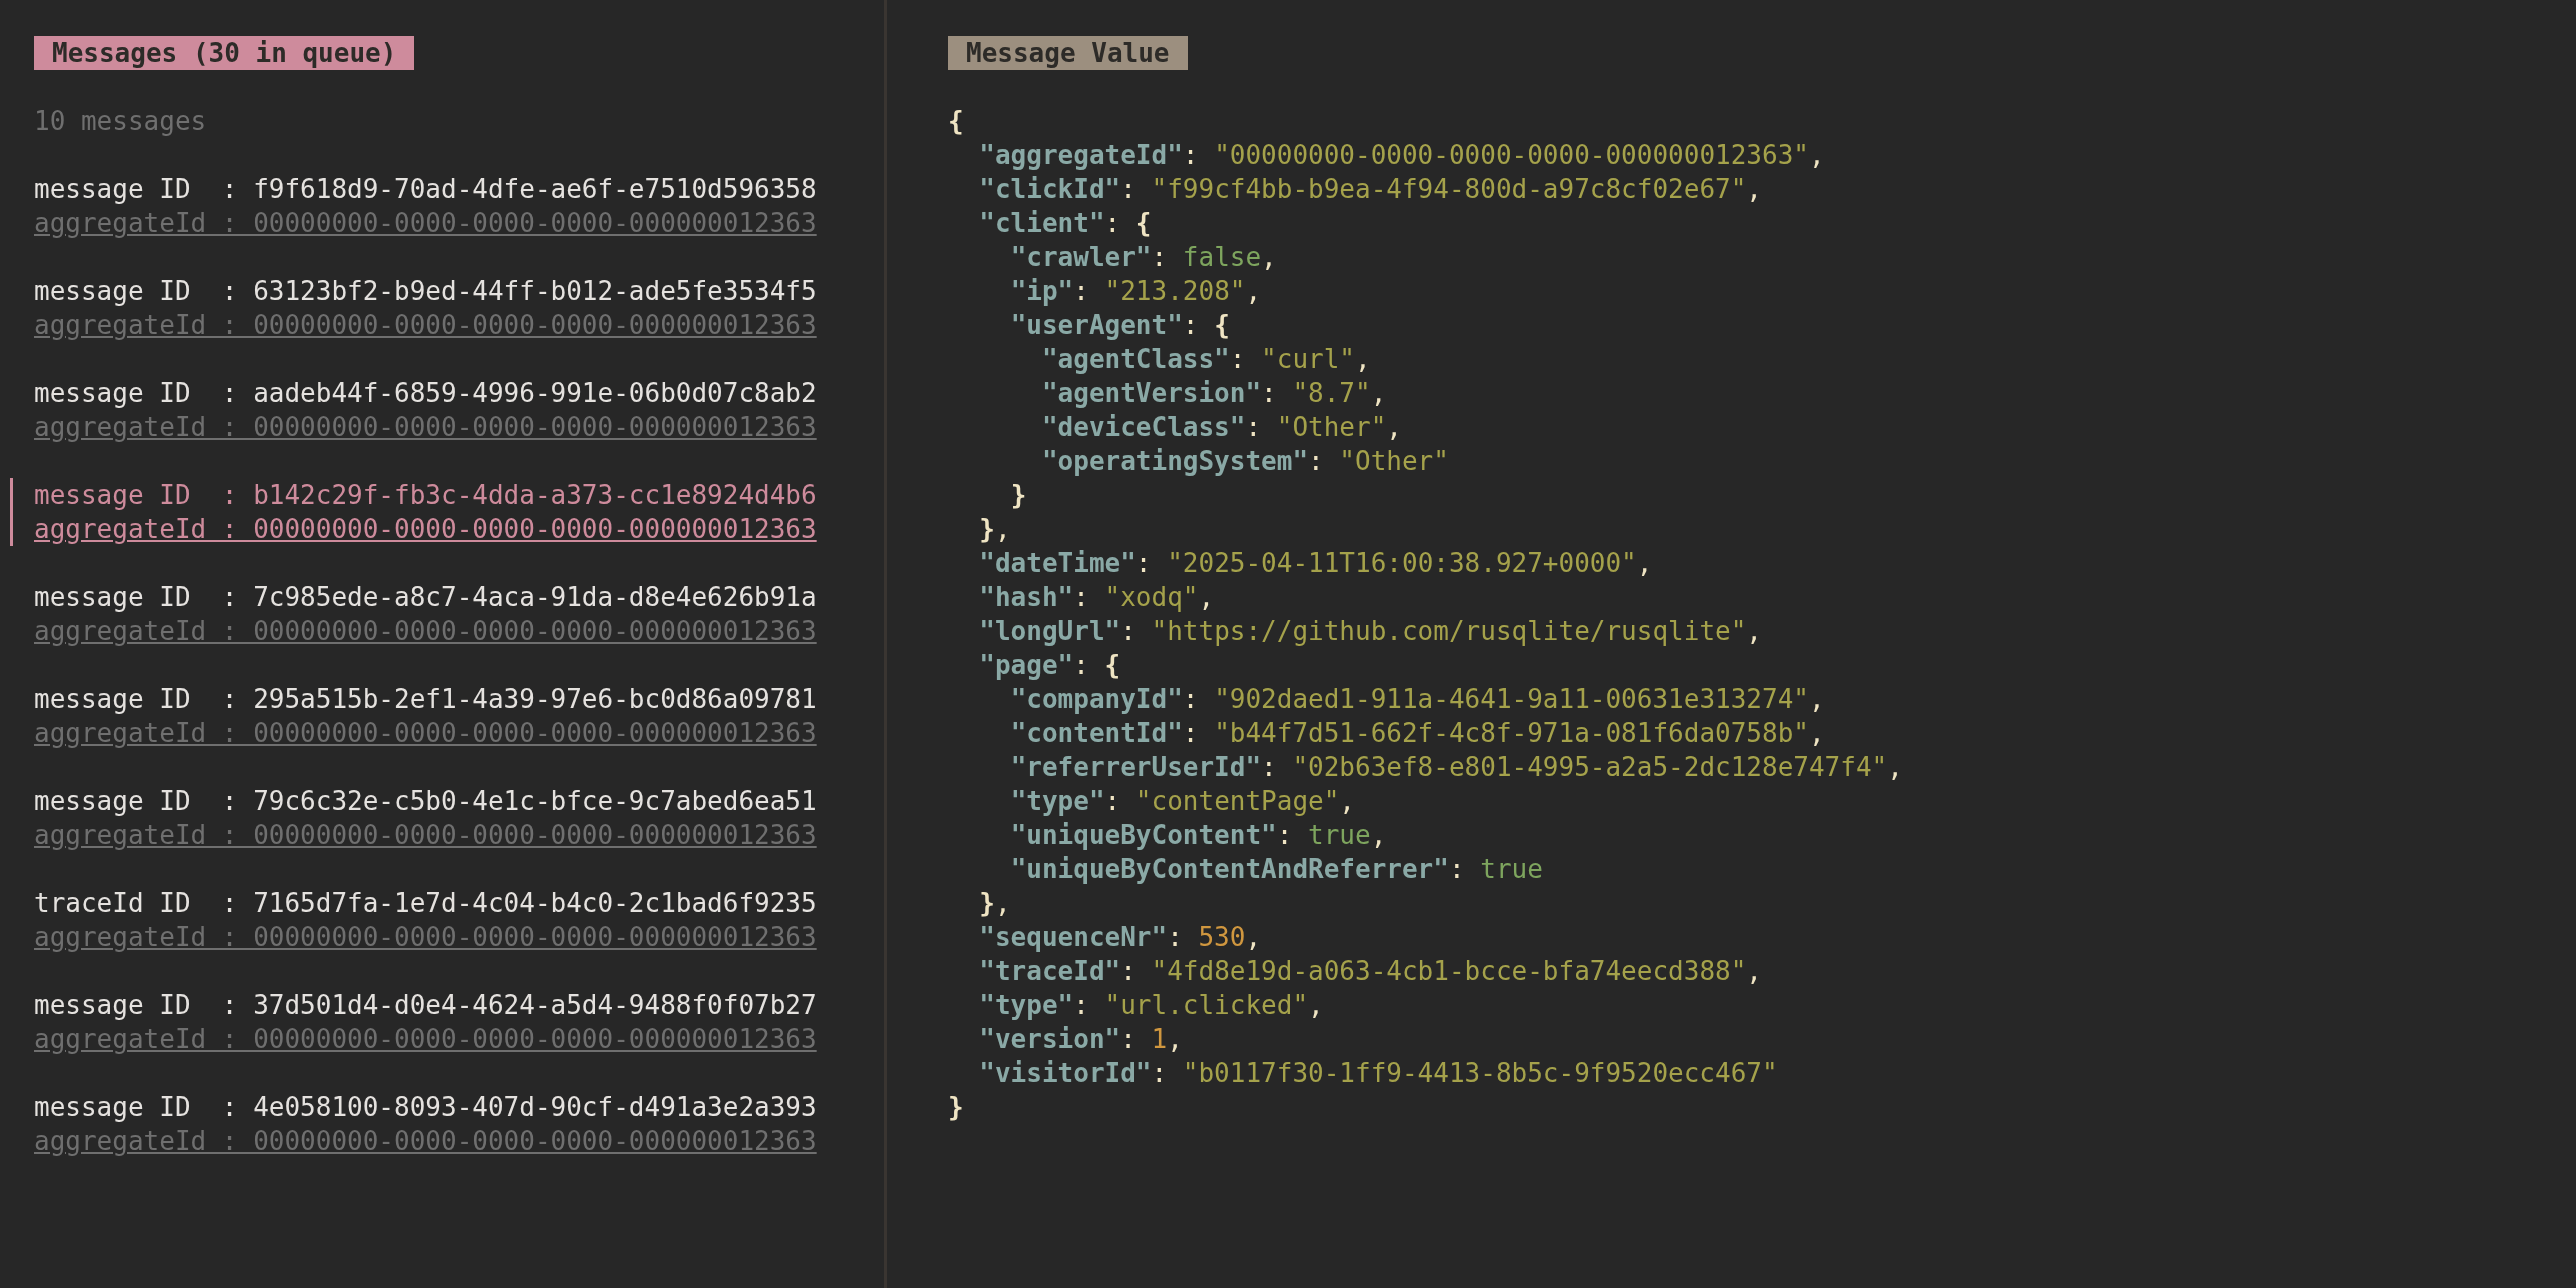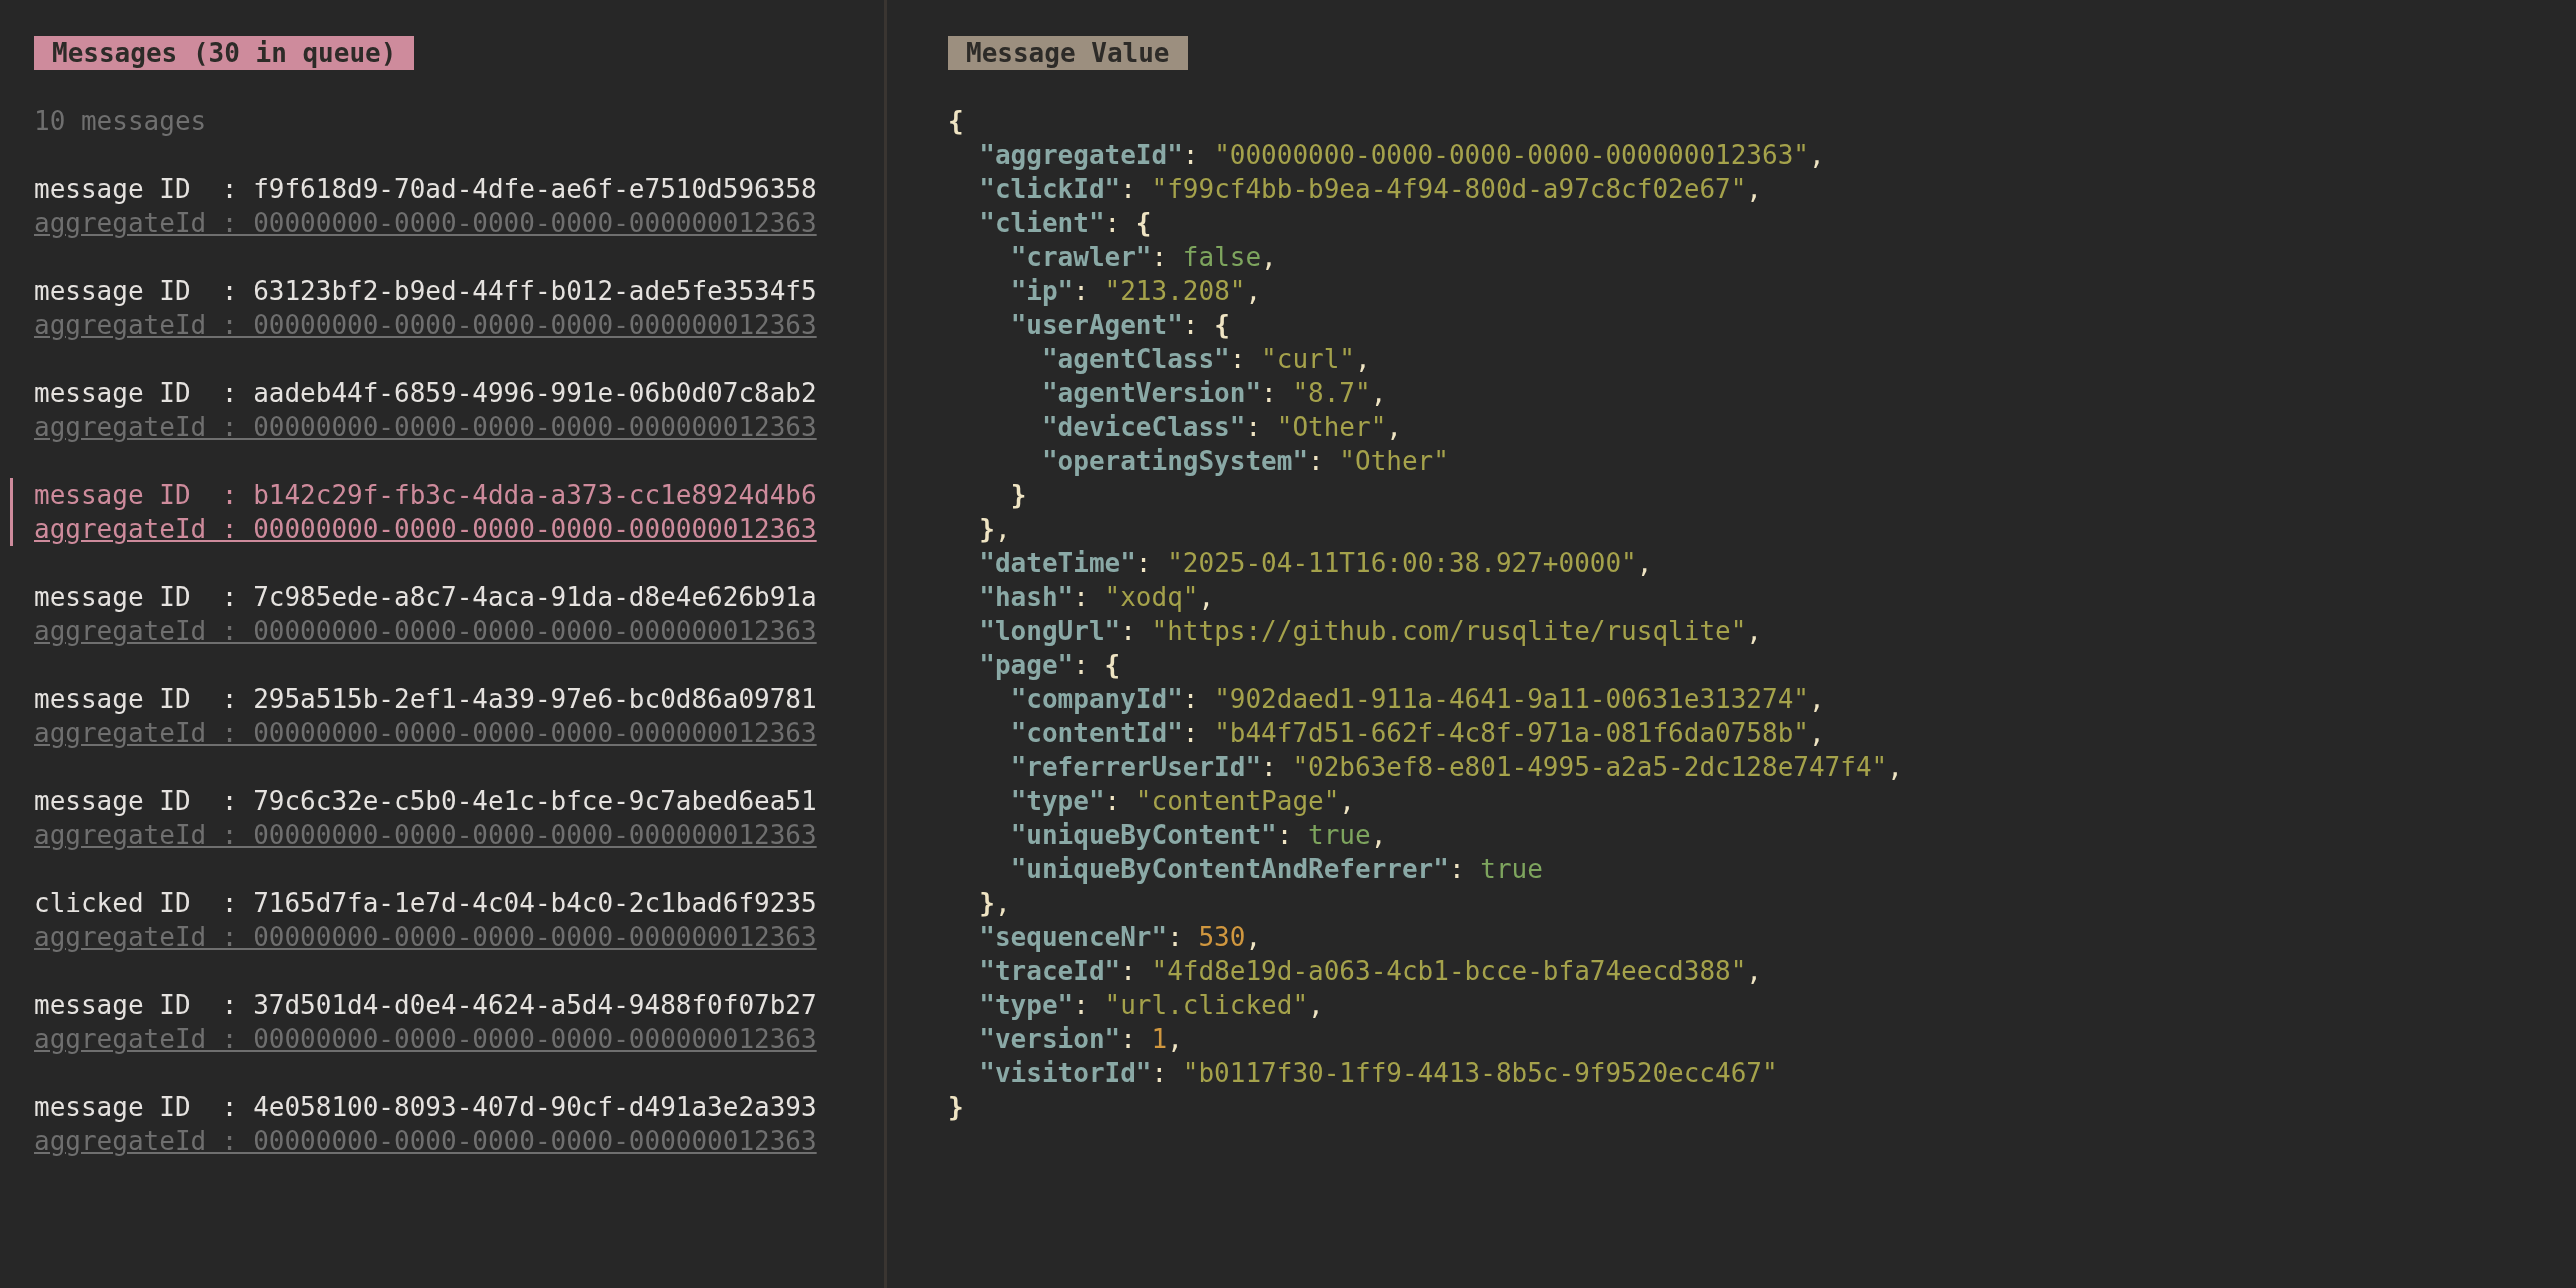--- a/index.html
+++ b/index.html
@@ -102,21 +102,21 @@
     </div>
     <div class="count">10 messages</div>
     <div class="message-list">
         <div class="message-item"><div class="line id-line">message ID  : f9f618d9-70ad-4dfe-ae6f-e7510d596358</div><div class="line agg-line">aggregateId : 00000000-0000-0000-0000-000000012363</div></div>
         <div class="message-item"><div class="line id-line">message ID  : 63123bf2-b9ed-44ff-b012-ade5fe3534f5</div><div class="line agg-line">aggregateId : 00000000-0000-0000-0000-000000012363</div></div>
         <div class="message-item"><div class="line id-line">message ID  : aadeb44f-6859-4996-991e-06b0d07c8ab2</div><div class="line agg-line">aggregateId : 00000000-0000-0000-0000-000000012363</div></div>
         <div class="message-item selected"><span class="sel-bar"></span><div class="line id-line">message ID  : b142c29f-fb3c-4dda-a373-cc1e8924d4b6</div><div class="line agg-line">aggregateId : 00000000-0000-0000-0000-000000012363</div></div>
         <div class="message-item"><div class="line id-line">message ID  : 7c985ede-a8c7-4aca-91da-d8e4e626b91a</div><div class="line agg-line">aggregateId : 00000000-0000-0000-0000-000000012363</div></div>
         <div class="message-item"><div class="line id-line">message ID  : 295a515b-2ef1-4a39-97e6-bc0d86a09781</div><div class="line agg-line">aggregateId : 00000000-0000-0000-0000-000000012363</div></div>
         <div class="message-item"><div class="line id-line">message ID  : 79c6c32e-c5b0-4e1c-bfce-9c7abed6ea51</div><div class="line agg-line">aggregateId : 00000000-0000-0000-0000-000000012363</div></div>
-        <div class="message-item"><div class="line id-line">clicked ID  : 7165d7fa-1e7d-4c04-b4c0-2c1bad6f9235</div><div class="line agg-line">aggregateId : 00000000-0000-0000-0000-000000012363</div></div>
+        <div class="message-item"><div class="line id-line">traceId ID  : 7165d7fa-1e7d-4c04-b4c0-2c1bad6f9235</div><div class="line agg-line">aggregateId : 00000000-0000-0000-0000-000000012363</div></div>
         <div class="message-item"><div class="line id-line">message ID  : 37d501d4-d0e4-4624-a5d4-9488f0f07b27</div><div class="line agg-line">aggregateId : 00000000-0000-0000-0000-000000012363</div></div>
         <div class="message-item"><div class="line id-line">message ID  : 4e058100-8093-407d-90cf-d491a3e2a393</div><div class="line agg-line">aggregateId : 00000000-0000-0000-0000-000000012363</div></div>
       </div>
   </section>
 
   <div class="divider"></div>
 
   <section class="panel-right">
     <div class="badge-row">
       <span class="badge badge-tan">Message Value</span>

